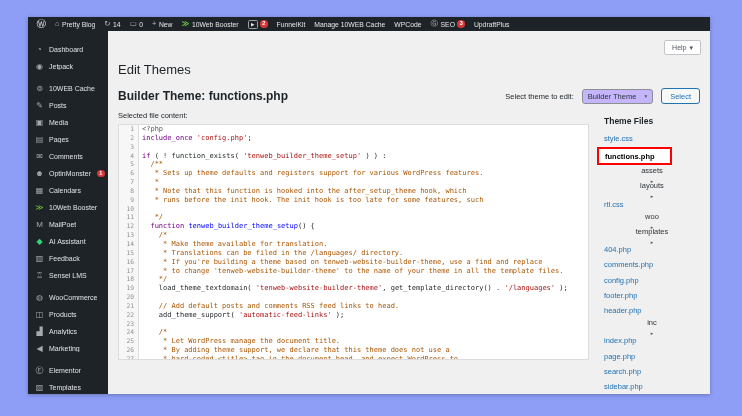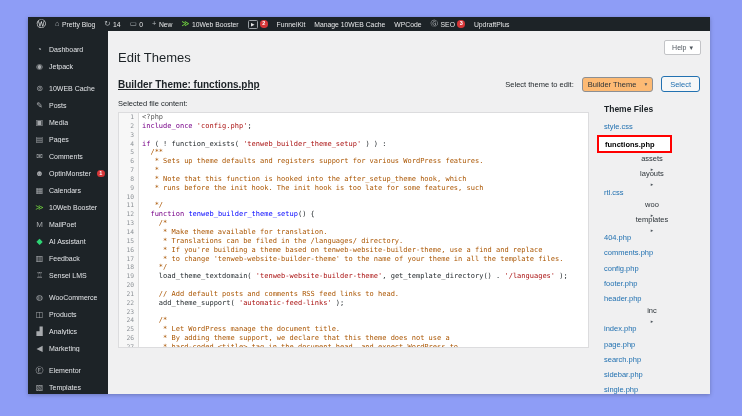--- a/index.html
+++ b/index.html
@@ -32,32 +32,32 @@
   .sidebar{
     position:absolute;left:0;top:14px;width:80px;bottom:0;background:#1d2327;
     color:#e2e4e7;padding-top:10px;box-sizing:border-box;z-index:5;overflow:hidden;
   }
   .sb-item{display:flex;align-items:center;height:17px;padding:0 3px 0 7px;font-size:7px;gap:5px;cursor:pointer;}
   .sb-item.gap{margin-bottom:5px;}
   .sb-icon{width:9px;flex:none;text-align:center;font-size:8px;color:#a7aaad;line-height:1;}
   .sb-label{white-space:nowrap;overflow:hidden;}
   .sb-badge{margin-left:1px;flex:none;}
   
-  .main{position:absolute;left:80px;top:14px;right:0;bottom:0;padding:0 10px;box-sizing:border-box;}
+  .main{position:absolute;left:80px;top:14px;right:0;bottom:0;padding:12px 10px;box-sizing:border-box;}
   .help-btn{
     position:absolute;top:9px;right:9px;background:#fff;border:1px solid #c3c4c7;border-radius:2px;
     font-size:7px;color:#50575e;padding:2.5px 7px;display:flex;gap:3px;align-items:center;cursor:pointer;
     font-family:inherit;
   }
   .page-title{font-size:13px;font-weight:400;color:#1d2327;margin:19px 0 0 0;}
   .file-row{display:flex;justify-content:space-between;align-items:center;margin-top:11px;}
-  .file-title{font-size:10px;font-weight:bold;color:#1d2327;text-decoration:underline;}
+  .file-title{font-size:12px;font-weight:bold;color:#1d2327;}
   .ts-group{display:flex;align-items:center;gap:8px;font-size:7.5px;color:#1d2327;}
   .select{
-    background:#fdba74;border:1px solid #8c8f94;border-radius:3px;padding:2px 5px;
+    background:#c4b5fd;border:1px solid #8c8f94;border-radius:3px;padding:2px 5px;
     display:inline-flex;align-items:center;justify-content:space-between;gap:8px;
     font-size:7.5px;color:#2c3338;cursor:pointer;
   }
   .select .chev{font-size:5.5px;color:#50575e;}
   .btn{border-radius:3px;font-size:7.5px;padding:2.5px 8px;cursor:pointer;font-family:inherit;}
   .btn-secondary{background:#f6f7f7;border:1px solid #2271b1;color:#2271b1;}
   .selected-label{font-size:7.5px;color:#1d2327;margin-top:7px;}
   
   .editor-row{display:flex;margin-top:4px;gap:8px;}
   .code-editor{

